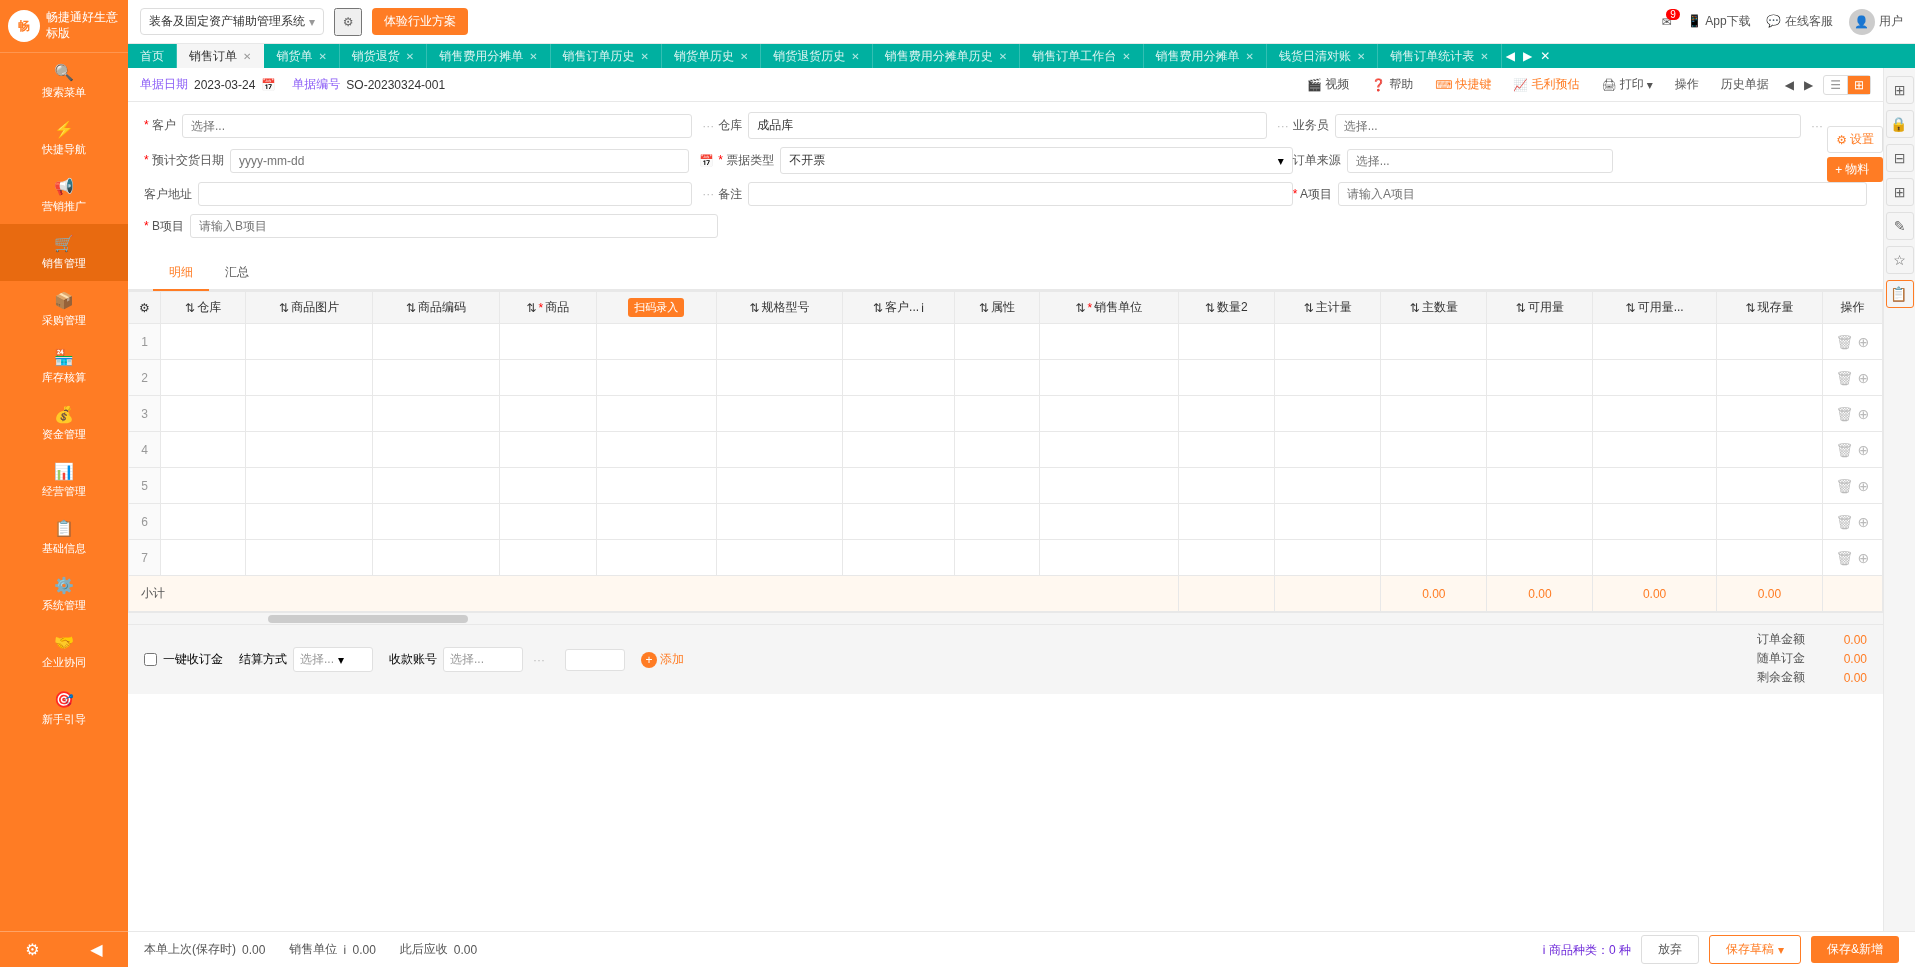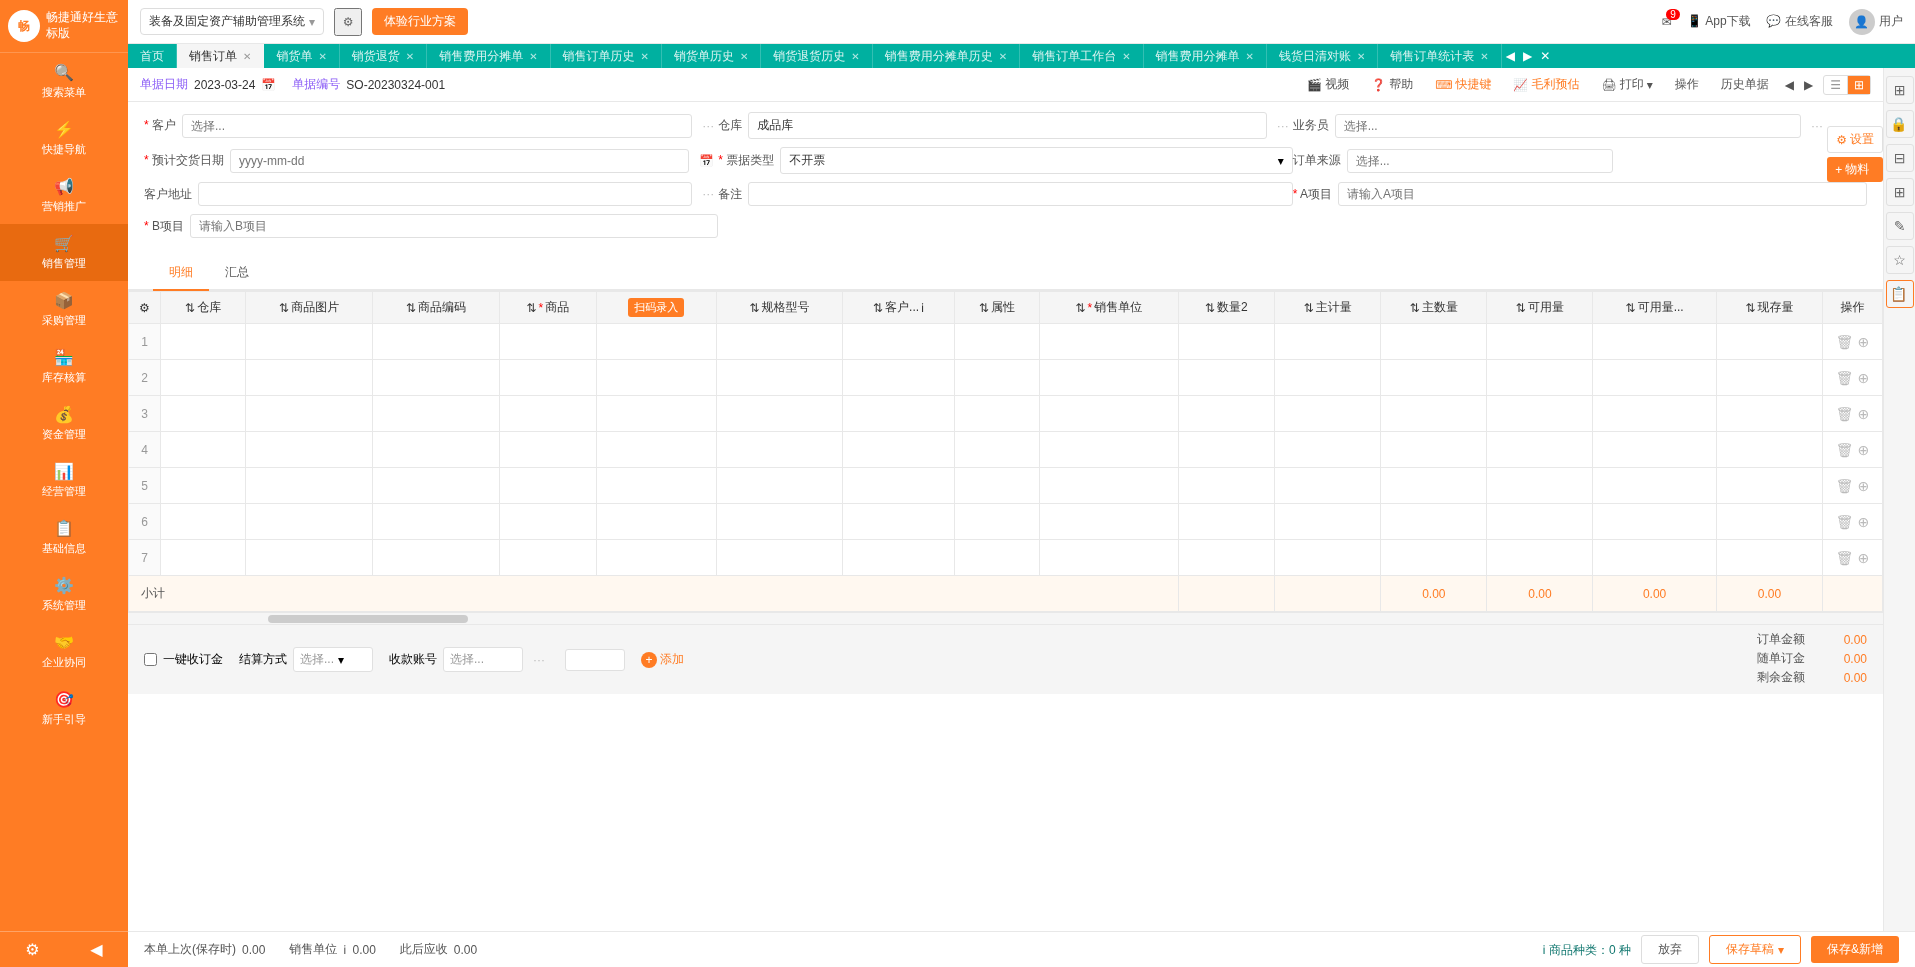--- a/index.html
+++ b/index.html
@@ -99,21 +99,21 @@
     .add-btn { display: flex; align-items: center; gap: 3px; color: #ff7c24; cursor: pointer; }
     .bottom-right { margin-left: auto; text-align: right; }
     .amount-row { display: flex; align-items: center; justify-content: flex-end; gap: 12px; margin-bottom: 2px; }
     .amount-label { color: #555; }
     .amount-val { color: #ff7c24; font-weight: 500; min-width: 50px; text-align: right; }
 
     
     .footer { height: 36px; background: #fff; border-top: 1px solid #e8e8e8; display: flex; align-items: center; padding: 0 16px; gap: 24px; flex-shrink: 0; }
     .footer-field { display: flex; align-items: center; gap: 6px; color: #555; }
     .footer-right { margin-left: auto; display: flex; align-items: center; gap: 10px; }
-    .footer-product { color: #0f766e; }
+    .footer-product { color: #6d28d9; }
     .btn-discard { border: 1px solid #ddd; background: #fff; color: #555; border-radius: 3px; padding: 5px 16px; cursor: pointer; }
     .btn-save-draft { border: 1px solid #ff7c24; background: #fff; color: #ff7c24; border-radius: 3px; padding: 5px 16px; cursor: pointer; display: flex; align-items: center; gap: 4px; }
     .btn-save-new { background: #ff7c24; color: #fff; border: none; border-radius: 3px; padding: 5px 16px; cursor: pointer; }
 
     .scrollbar-row { height: 12px; background: #f5f5f5; border-top: 1px solid #e8e8e8; position: relative; overflow: hidden; }
     .scrollbar-thumb { height: 8px; width: 200px; background: #ccc; border-radius: 4px; position: absolute; top: 2px; left: 140px; cursor: pointer; }
 
     .th-settings { width: 32px; background: #f5f5f5; }
     .th-action { width: 60px; }
     .ops-cell { display: flex; align-items: center; justify-content: center; gap: 4px; }

